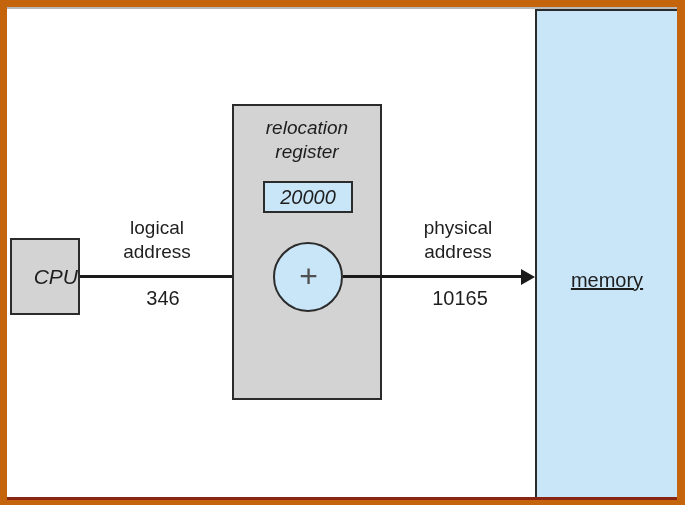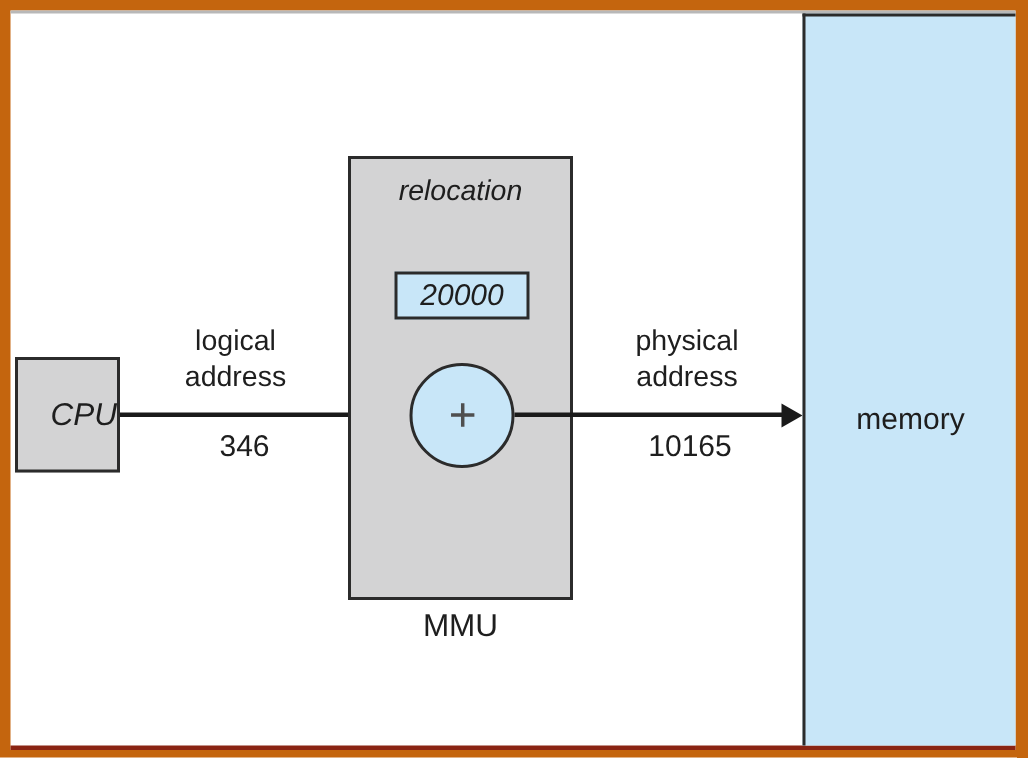--- a/index.html
+++ b/index.html
@@ -68,21 +68,21 @@
     line-height:1;transform:translateY(-1px);
   }
   .memory-box{
     left:528px;top:0;bottom:0;width:142px;
     background:var(--fill-light-blue);
     border:2px solid var(--outline-dark);
     border-right:none;border-bottom:none;
   }
   .memory-label{
     position:absolute;left:0;top:257px;width:100%;
-    text-align:center;font-size:20px;line-height:24px;
+    text-align:center;font-size:20px;line-height:24px;text-decoration:underline;
   }
   .arrow-line{
     height:3px;background:#1a1a1a;top:266px;
   }
   .arrow-head{
     width:0;height:0;top:260px;
     border-top:8px solid transparent;
     border-bottom:8px solid transparent;
     border-left:14px solid #1a1a1a;
   }
@@ -114,30 +114,30 @@
 
     <div class="abs addr-label" style="left:60px;">
       <div>logical</div>
       <div>address</div>
     </div>
     <div class="abs addr-value" style="left:66px;">346</div>
 
     <div class="abs gray-box mmu-box">
       <div class="reg-label">
         <div>relocation</div>
+        <div>register</div>
       </div>
       <div class="reg-value-box">
         <span>20000</span>
       </div>
       <div class="adder-circle">
         <span class="plus">+</span>
       </div>
     </div>
 
-    <div class="abs mmu-caption">MMU</div>
 
     <div class="abs arrow-line" style="left:336px;width:179px;"></div>
     <div class="abs arrow-head" style="left:514px;"></div>
 
     <div class="abs addr-label" style="left:361px;">
       <div>physical</div>
       <div>address</div>
     </div>
     <div class="abs addr-value" style="left:363px;">10165</div>
 

